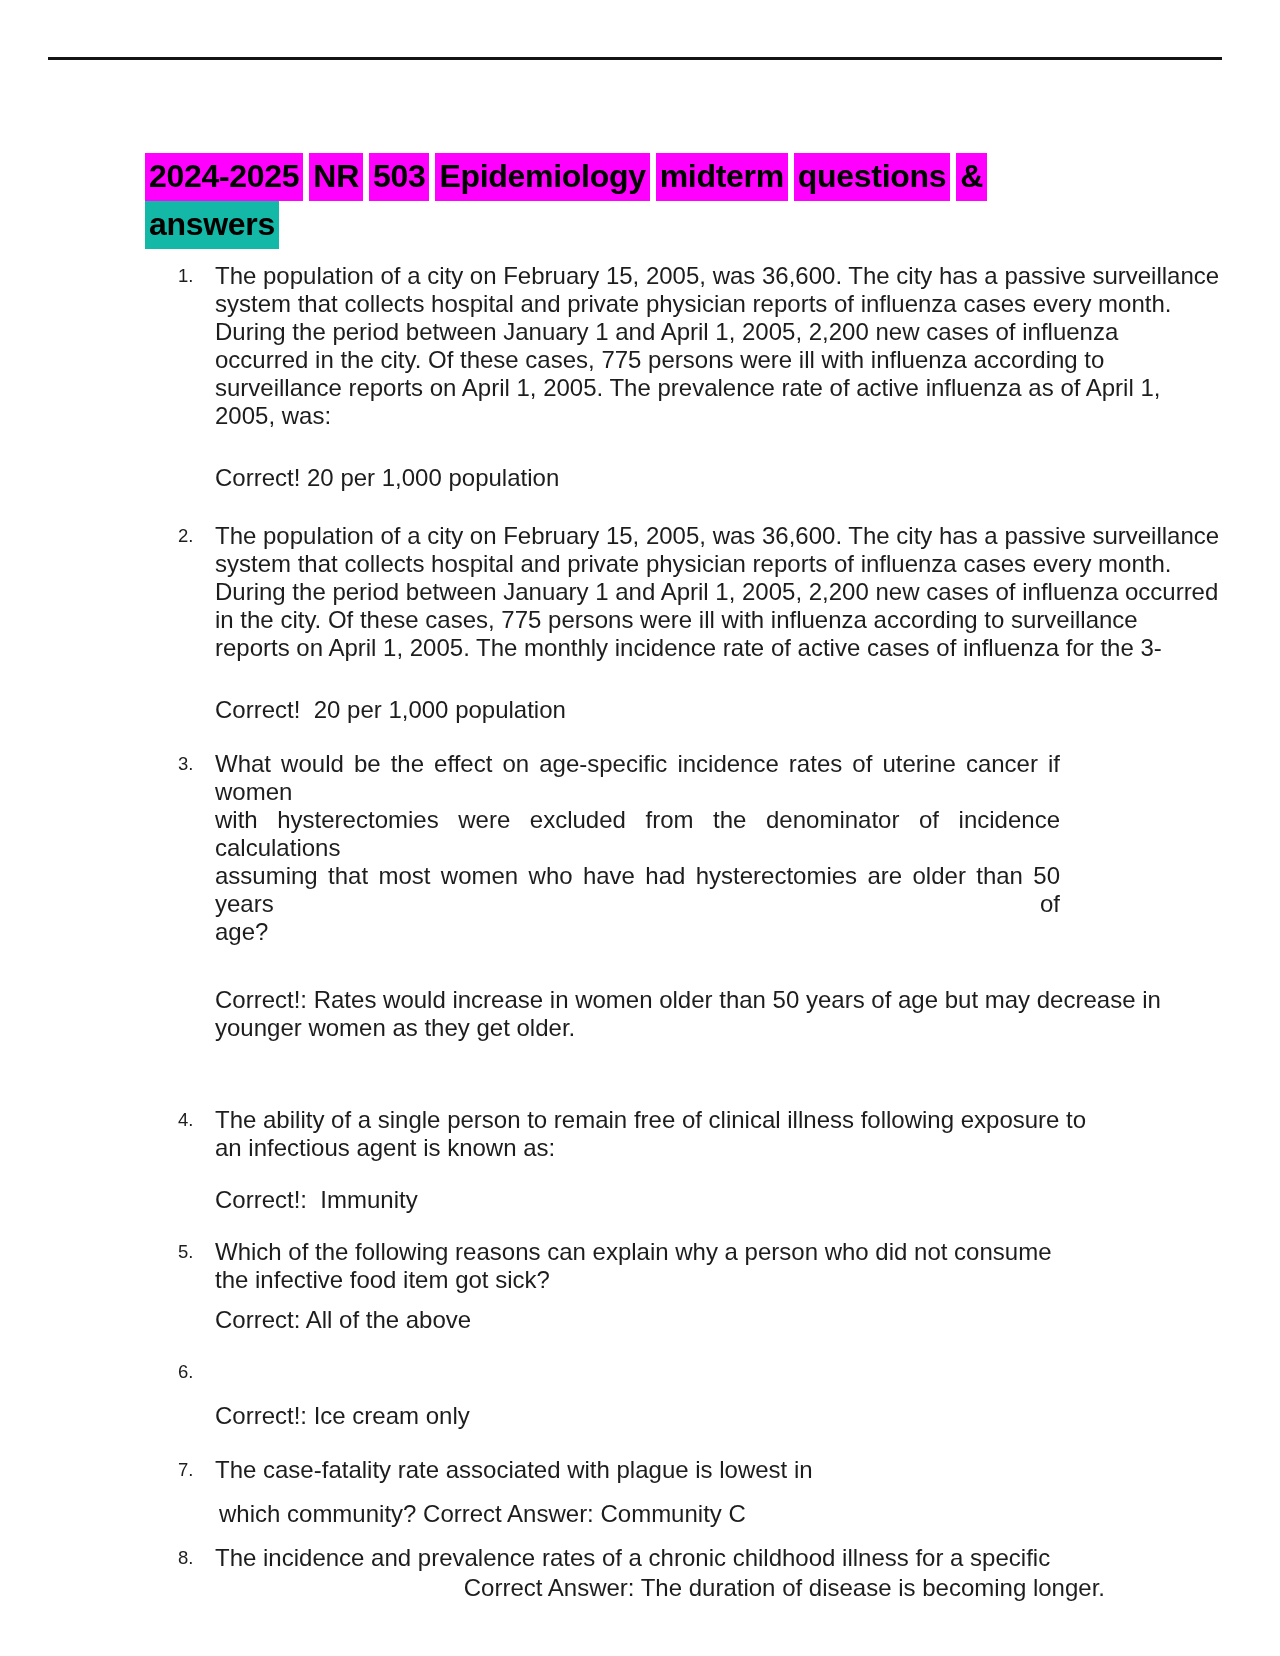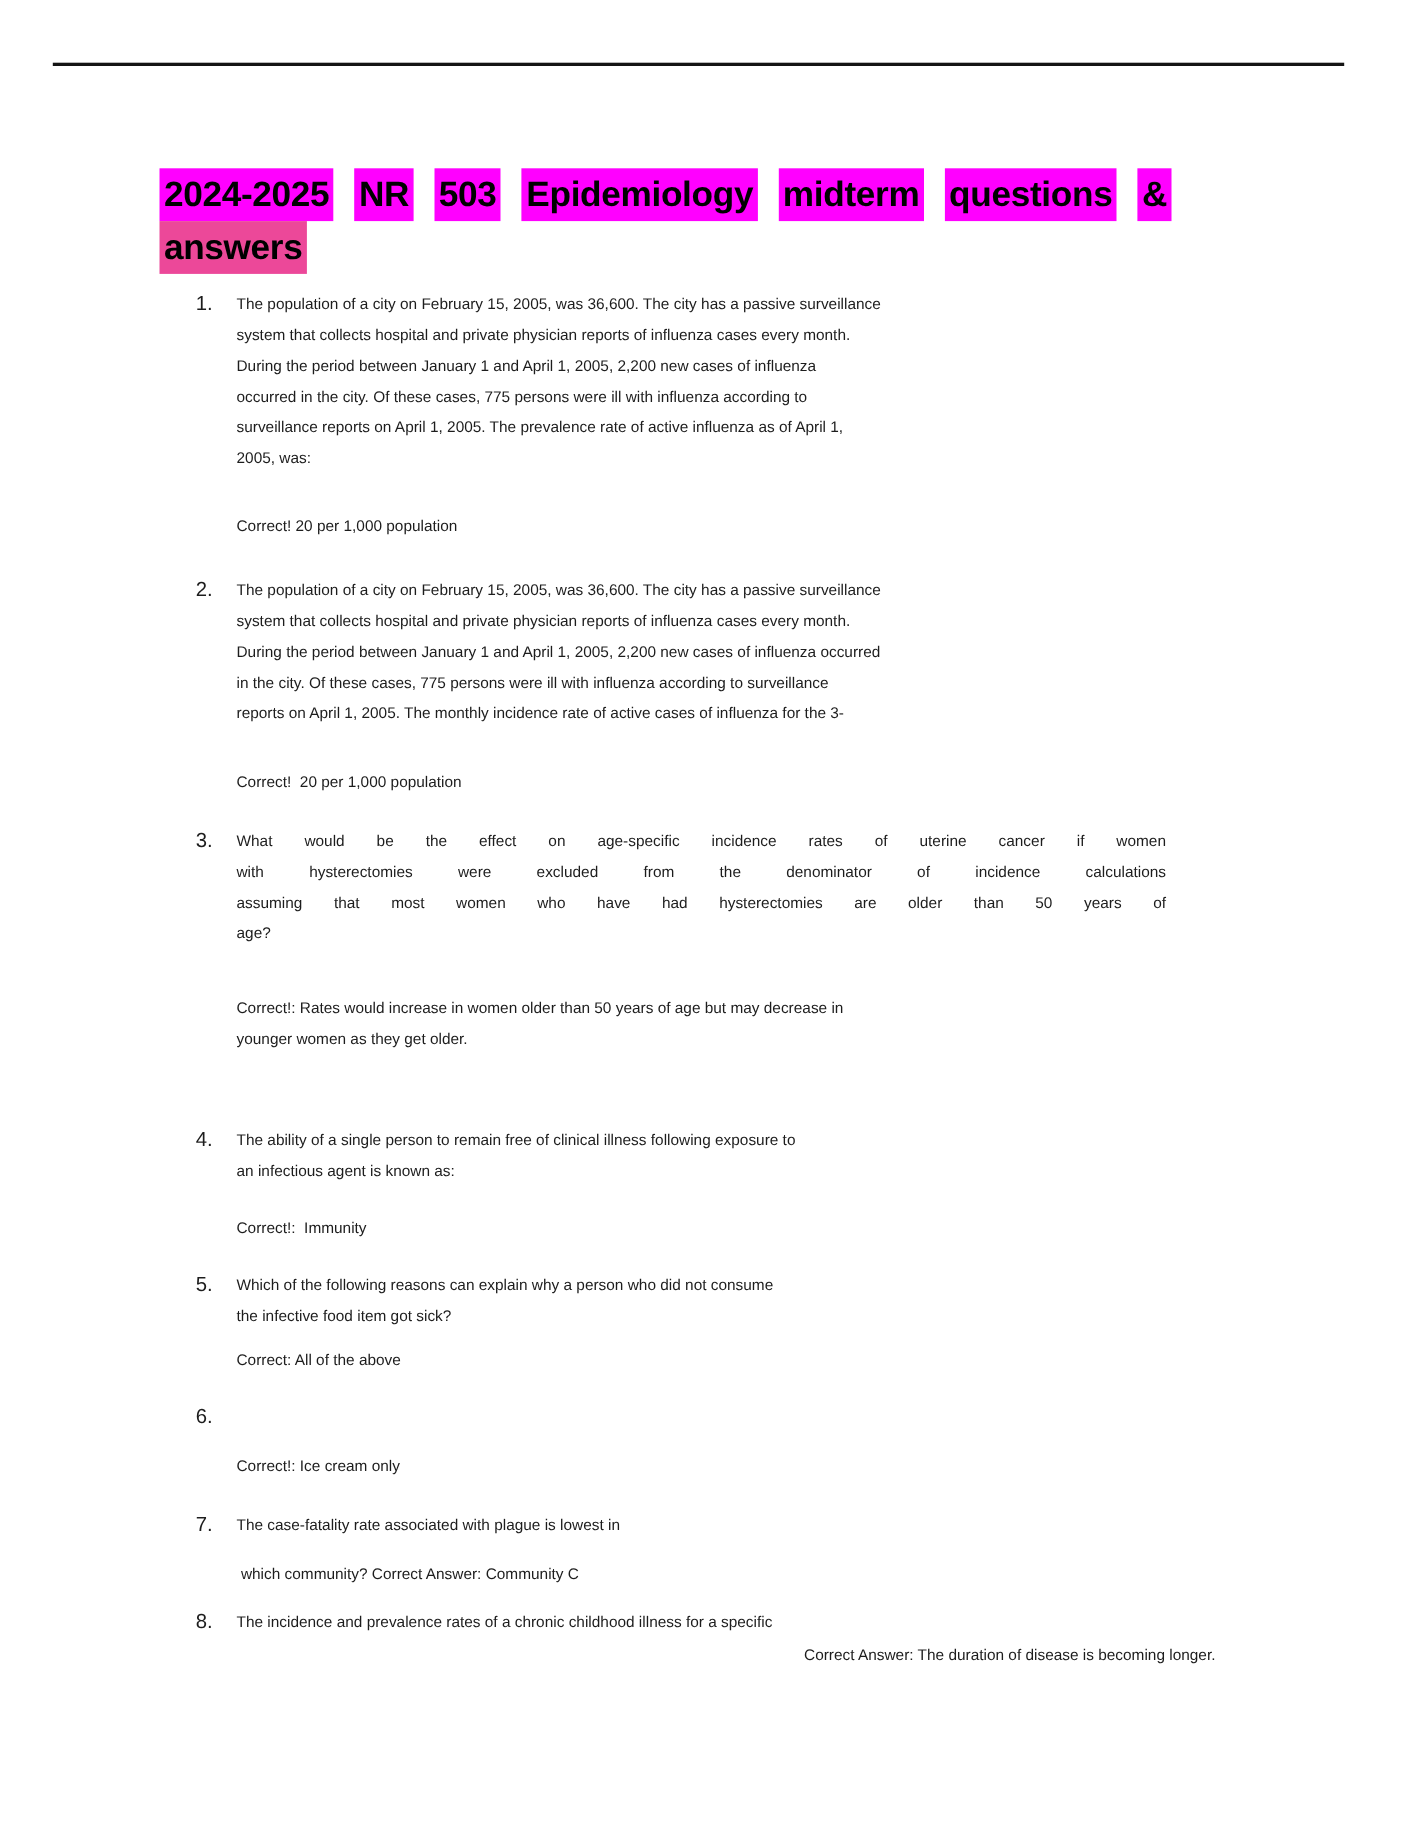--- a/index.html
+++ b/index.html
@@ -12,43 +12,43 @@
   .rule {
     position:absolute; left:48px; top:57px; width:1174px; height:3px;
     background:#141414;
   }
   .content { position:absolute; left:145px; top:152px; width:1000px; }
   .doc-title {
     font-size:32px; font-weight:700; color:#000000;
     letter-spacing:-0.3px; margin-bottom:14px;
   }
   .title-line { height:48px; line-height:48px; white-space:pre; }
-  .hl { padding:5px 4px 7px 4px; margin-right:19px; }
+  .hl { padding:5px 4px 7px 4px; margin-right:6px; }
   .q-list { width:100%; }
   .q-item { display:flex; }
   .q-num {
     width:70px; min-width:70px; padding-left:33px;
     font-size:18.5px; line-height:28px;
   }
-  .q-body { width:890px; font-size:14px; line-height:28px; }
+  .q-body { width:890px; font-size:24px; line-height:28px; }
   .line { white-space:pre; }
   .jline {
     white-space:normal; text-align:justify; text-align-last:justify;
   }
   .answer { }
 </style>
 </head>
 <body>
 
 <div class="rule"></div>
 
 <div class="content">
   <div class="doc-title">
       <div class="title-line"><span class="hl" style="background: rgb(255, 0, 255);">2024-2025</span><span class="hl" style="background: rgb(255, 0, 255);">NR</span><span class="hl" style="background: rgb(255, 0, 255);">503</span><span class="hl" style="background: rgb(255, 0, 255);">Epidemiology</span><span class="hl" style="background: rgb(255, 0, 255);">midterm</span><span class="hl" style="background: rgb(255, 0, 255);">questions</span><span class="hl" style="background: rgb(255, 0, 255);">&amp;</span></div>
-      <div class="title-line"><span class="hl" style="background: #ec4899;">answers</span></div>
+      <div class="title-line"><span class="hl" style="background: #14b8a6;">answers</span></div>
     </div>
   <div class="q-list">
       <div class="q-item" style="margin-bottom: 30px;">
         <div class="q-num">1.</div>
         <div class="q-body">
           <div class="line">The population of a city on February 15, 2005, was 36,600. The city has a passive surveillance</div>
           <div class="line">system that collects hospital and private physician reports of influenza cases every month.</div>
           <div class="line">During the period between January 1 and April 1, 2005, 2,200 new cases of influenza</div>
           <div class="line">occurred in the city. Of these cases, 775 persons were ill with influenza according to</div>
           <div class="line">surveillance reports on April 1, 2005. The prevalence rate of active influenza as of April 1,</div>

